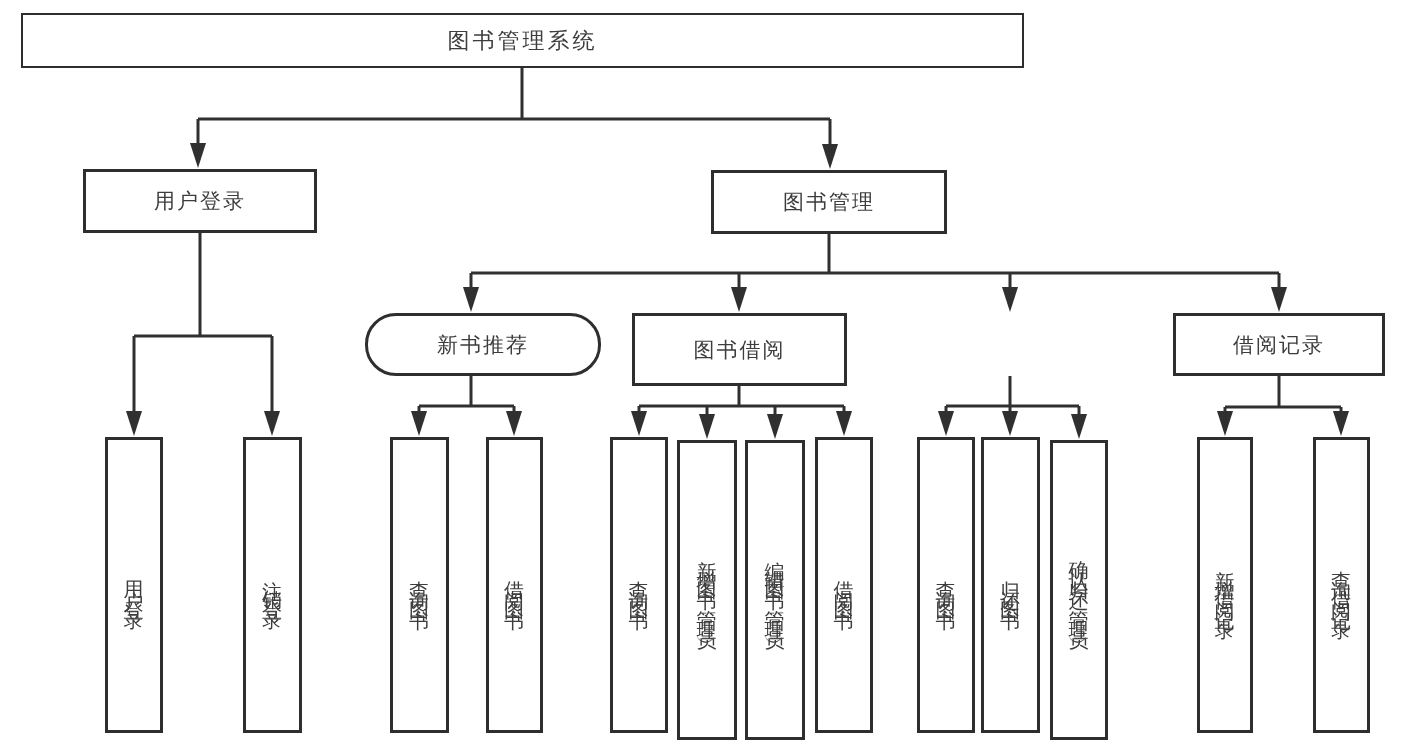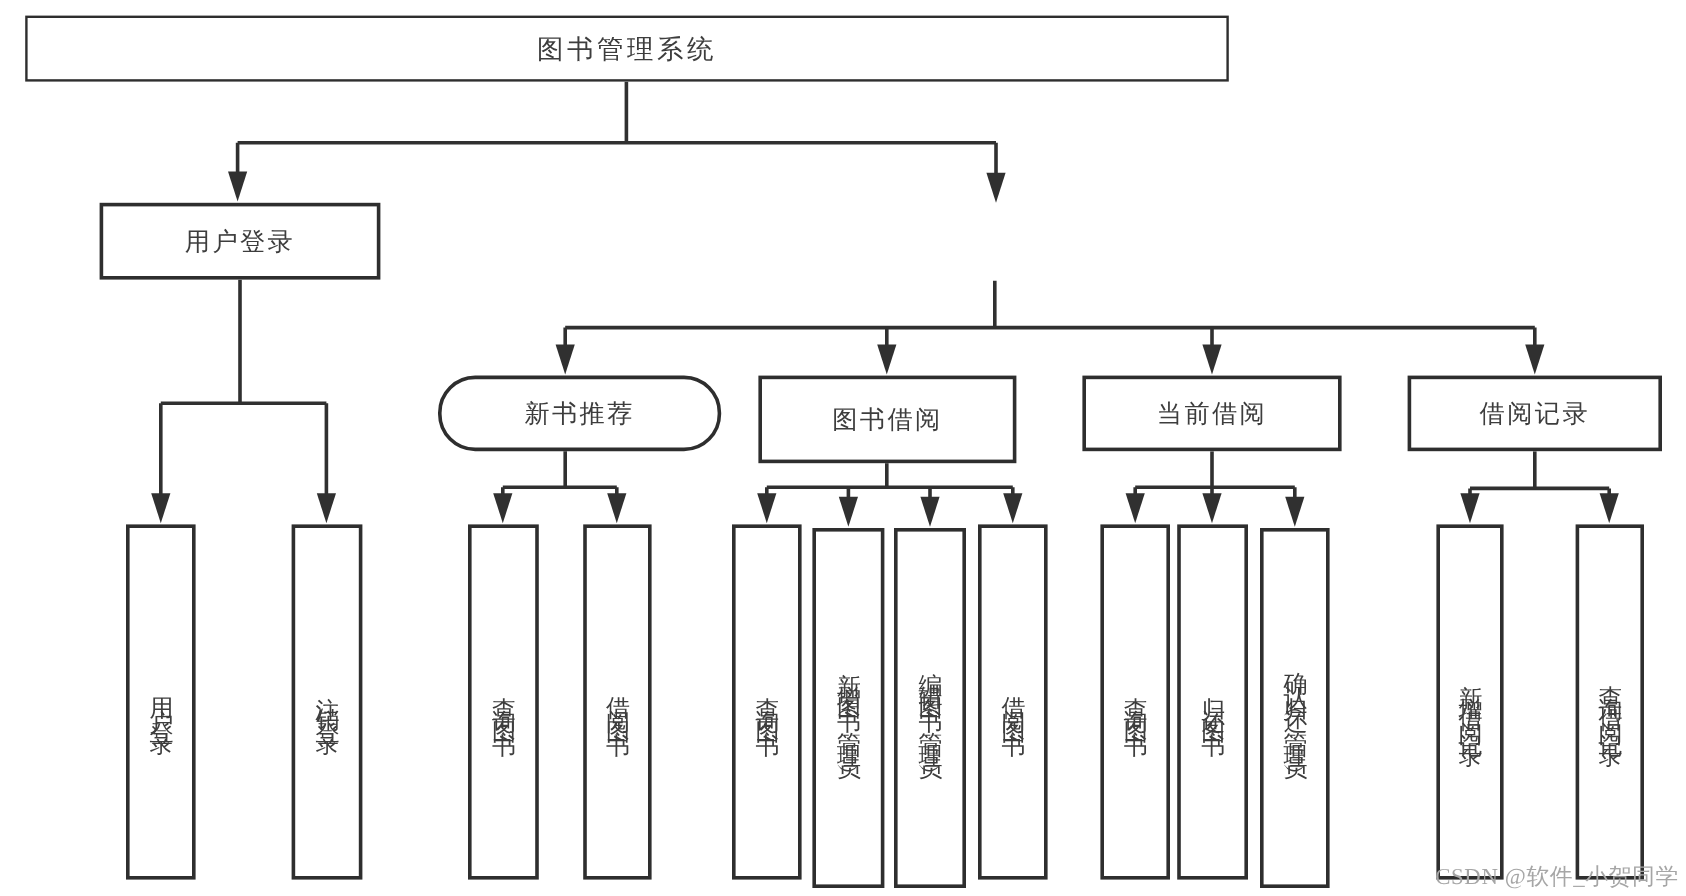--- a/index.html
+++ b/index.html
@@ -70,28 +70,28 @@
       <polygon class="arrow" points="1217,411 1233,411 1225,436"></polygon>
       <polygon class="arrow" points="1333,411 1349,411 1341,436"></polygon>
     </svg>
 
   <div class="node h root" style="left: 21px; top: 13px; width: 1003px; height: 55px;">
       <span class="lbl">图书管理系统</span>
     </div>
     <div class="node h" style="left: 83px; top: 169px; width: 234px; height: 64px;">
       <span class="lbl">用户登录</span>
     </div>
+    <div class="node h" style="left: 711px; top: 170px; width: 236px; height: 64px;">
+      <span class="lbl">图书管理</span>
+    </div>
     <div class="node h" style="left: 365px; top: 313px; width: 236px; height: 63px; border-radius: 31px;">
       <span class="lbl">新书推荐</span>
     </div>
     <div class="node h" style="left: 632px; top: 313px; width: 215px; height: 73px;">
       <span class="lbl">图书借阅</span>
-    </div>
-    <div class="node h" style="left: 902px; top: 313px; width: 216px; height: 63px;">
-      <span class="lbl">当前借阅</span>
     </div>
     <div class="node h" style="left: 1173px; top: 313px; width: 212px; height: 63px;">
       <span class="lbl">借阅记录</span>
     </div>
     <div class="node v" style="left: 105px; top: 437px; width: 58px; height: 296px;">
       <span class="lbl">用户登录</span>
     </div>
     <div class="node v" style="left: 243px; top: 437px; width: 59px; height: 296px;">
       <span class="lbl">注销登录</span>
     </div>
@@ -121,14 +121,13 @@
     </div>
     <div class="node v" style="left: 1050px; top: 440px; width: 58px; height: 300px;">
       <span class="lbl">确认归还（管理员）</span>
     </div>
     <div class="node v" style="left: 1197px; top: 437px; width: 56px; height: 296px;">
       <span class="lbl">新增借阅记录</span>
     </div>
     <div class="node v" style="left: 1313px; top: 437px; width: 57px; height: 296px;">
       <span class="lbl">查询借阅记录</span>
     </div>
-    <div class="watermark">CSDN @软件_小贺同学</div>
 </div>
 
 </body></html>

